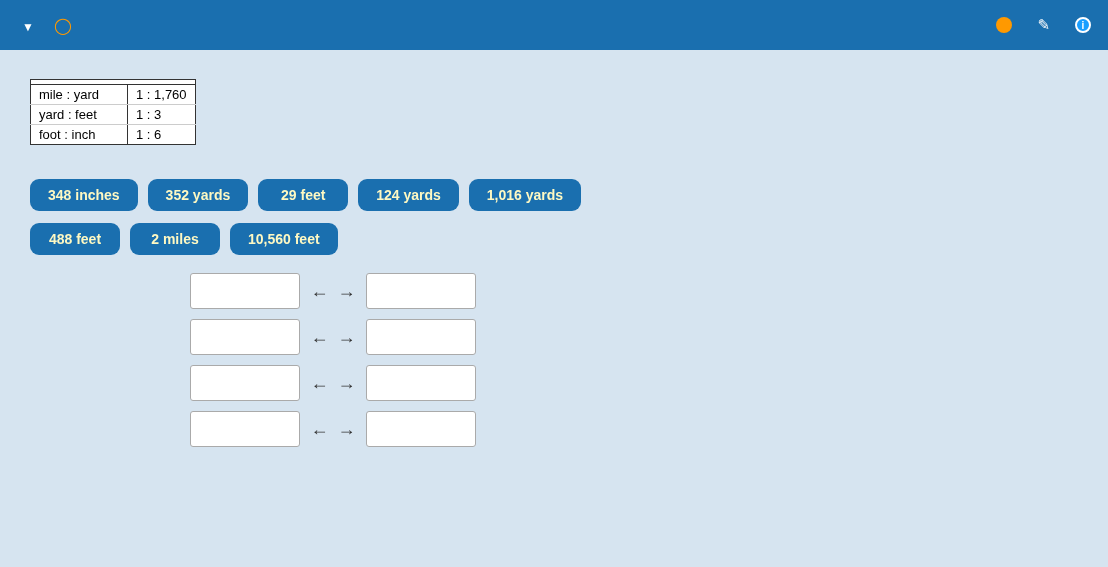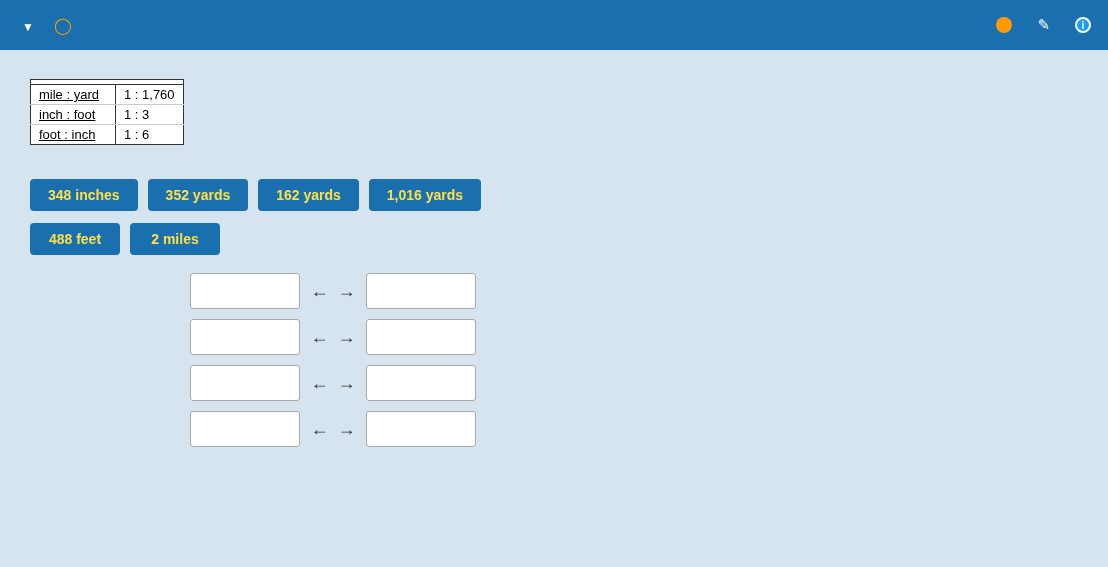--- a/index.html
+++ b/index.html
@@ -104,44 +104,43 @@
       border-right: 1.5px solid #333;
       colspan: 2;
     }
     .conversion-table td {
       font-size: 13px;
       padding: 2px 8px;
       background: white;
     }
     .conversion-table td:first-child {
       border-right: 1.5px solid #333;
-      padding-right: 16px;
-      text-decoration: underline;
+      padding-right: 28px;
     }
     .conversion-table tr:not(:last-child) td {
       border-bottom: 1px solid #ccc;
     }
 
     .instruction-text {
       font-size: 13px;
       color: #222;
       margin-bottom: 18px;
     }
 
     
     .tiles-row {
       display: flex;
       gap: 10px;
       margin-bottom: 12px;
       flex-wrap: wrap;
     }
     .tile {
       background: #1a6faf;
-      color: #fde047;
-      border-radius: 4px;
+      color: #fef9c3;
+      border-radius: 9px;
       padding: 8px 18px;
       font-size: 14px;
       font-weight: bold;
       cursor: grab;
       user-select: none;
       min-width: 90px;
       text-align: center;
     }
 
     
@@ -211,45 +210,47 @@
       <tr>
         <th colspan="2"></th>
       </tr>
     </thead>
     <tbody id="conversion-table-body">
     <tr>
           <td>mile : yard</td>
           <td>1 : 1,760</td>
         </tr>
         <tr>
-          <td>inch : foot</td>
+          <td>yard : feet</td>
           <td>1 : 3</td>
         </tr>
         <tr>
           <td>foot : inch</td>
           <td>1 : 6</td>
         </tr>
       </tbody>
   </table>
 
   
   <p class="instruction-text"></p>
 
   
   <div class="tiles-row" id="tiles-row-1">
       <div class="tile">348 inches</div>
       <div class="tile">352 yards</div>
-      <div class="tile">162 yards</div>
+      <div class="tile">29 feet</div>
+      <div class="tile">124 yards</div>
       <div class="tile">1,016 yards</div>
     </div>
 
   
   <div class="tiles-row" id="tiles-row-2">
       <div class="tile">488 feet</div>
       <div class="tile">2 miles</div>
+      <div class="tile">10,560 feet</div>
     </div>
 
   
   <div class="dropzones-area" id="dropzones-area">
       <div class="dropzone-row">
         <div class="dropzone-box"></div>
         <span class="arrow-symbol">← →</span>
         <div class="dropzone-box"></div>
       </div>
       <div class="dropzone-row">

